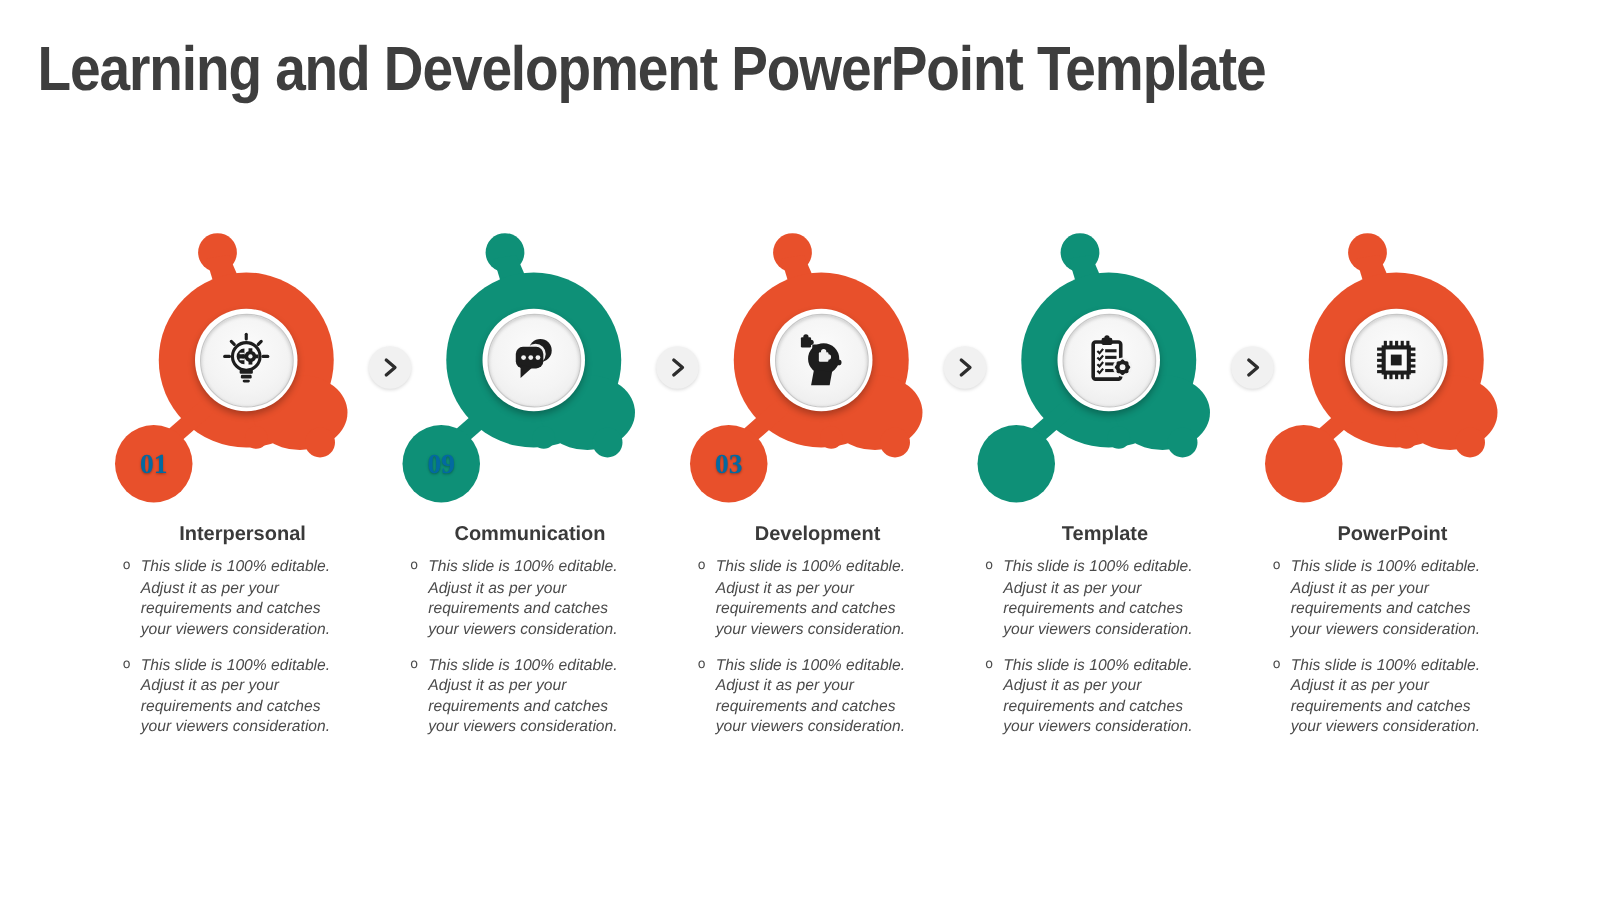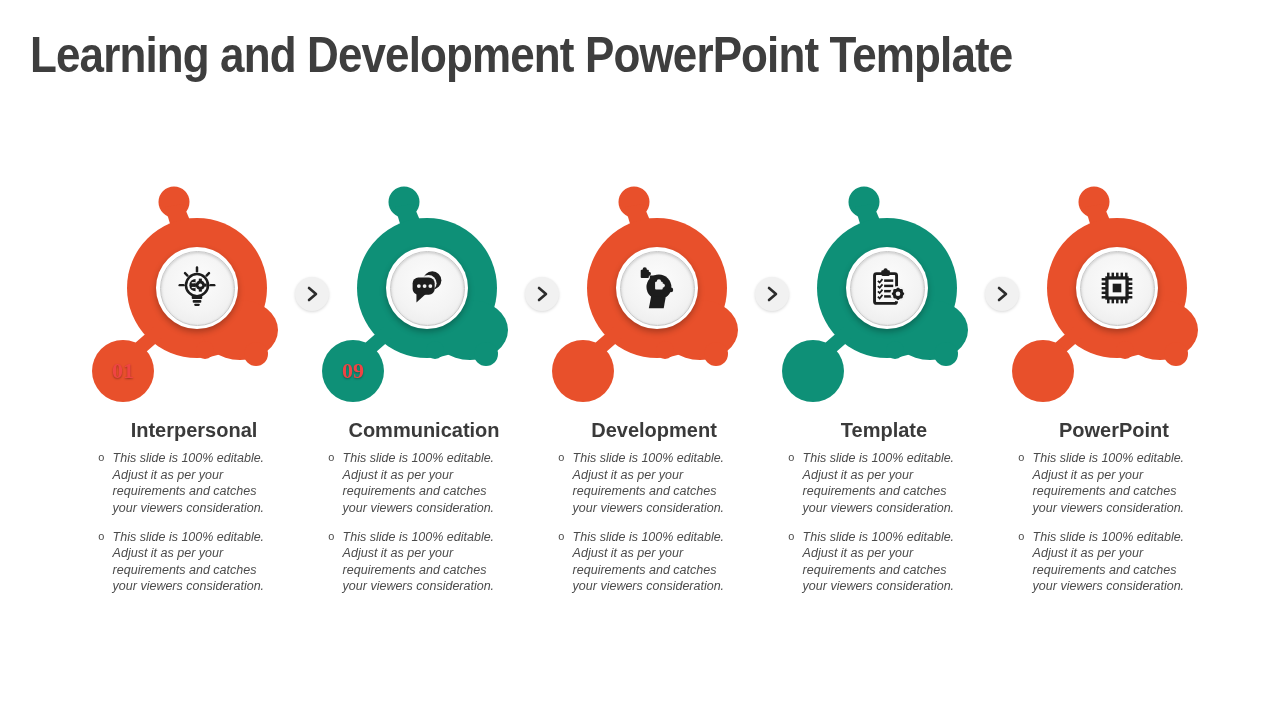--- a/index.html
+++ b/index.html
@@ -27,26 +27,26 @@
   .icon-inner{
     width:73px;height:73px;border-radius:50%;
     border:1px solid #c7c7c7;
     background:radial-gradient(circle at 50% 40%, #fcfcfc 0%, #f4f4f4 55%, #e8e8e8 100%);
     box-shadow:inset 0 1px 3px rgba(0,0,0,.18);
     display:flex;align-items:center;justify-content:center;
   }
   .num-badge{
     position:absolute;left:10px;top:160px;width:62px;height:62px;
     display:flex;align-items:center;justify-content:center;
-    color:#ef4444;font-family:"Liberation Serif", serif;font-weight:bold;font-size:22px;
+    color:#0369a1;font-family:"Liberation Serif", serif;font-weight:bold;font-size:22px;
     text-shadow:0 1px 2px rgba(0,0,0,.35);
   }
   .text-block{margin:9px 10px 0 16px;width:192px;}
   .item-heading{
-    text-align:center;font-size:20px;font-weight:bold;color:#3a3a3a;margin:0 0 8px 0;
+    text-align:center;font-size:16px;font-weight:bold;color:#3a3a3a;margin:0 0 8px 0;
   }
   .bullet{
     display:flex;gap:8px;margin-bottom:12px;
     font-style:italic;font-size:12.5px;line-height:1.33;color:#4b4b4b;
   }
   .bullet .marker{
     font-family:"Liberation Mono", monospace;font-style:normal;font-size:11px;
     padding-top:1px;flex:0 0 auto;
   }
   .bullet .btext{width:152px;}
@@ -182,20 +182,21 @@
             <circle cx="23.5" cy="14.5" r="2"></circle>
           </g>
           <g fill="#f2f2f2">
             <rect x="22" y="17.5" width="8" height="8" rx="1"></rect>
             <circle cx="30" cy="21.5" r="2.2"></circle>
             <circle cx="26" cy="17" r="2.2"></circle>
           </g>
         </svg>
       </div>
     </div>
+    <div class="num-badge">03</div>
   </div>
   <div class="text-block">
     <div class="item-heading">Development</div>
     <div class="bullet">
       <span class="marker">o</span>
       <span class="btext">This slide is 100% editable. Adjust it as per your requirements and catches your viewers consideration.</span>
     </div>
     <div class="bullet">
       <span class="marker">o</span>
       <span class="btext">This slide is 100% editable. Adjust it as per your requirements and catches your viewers consideration.</span>

